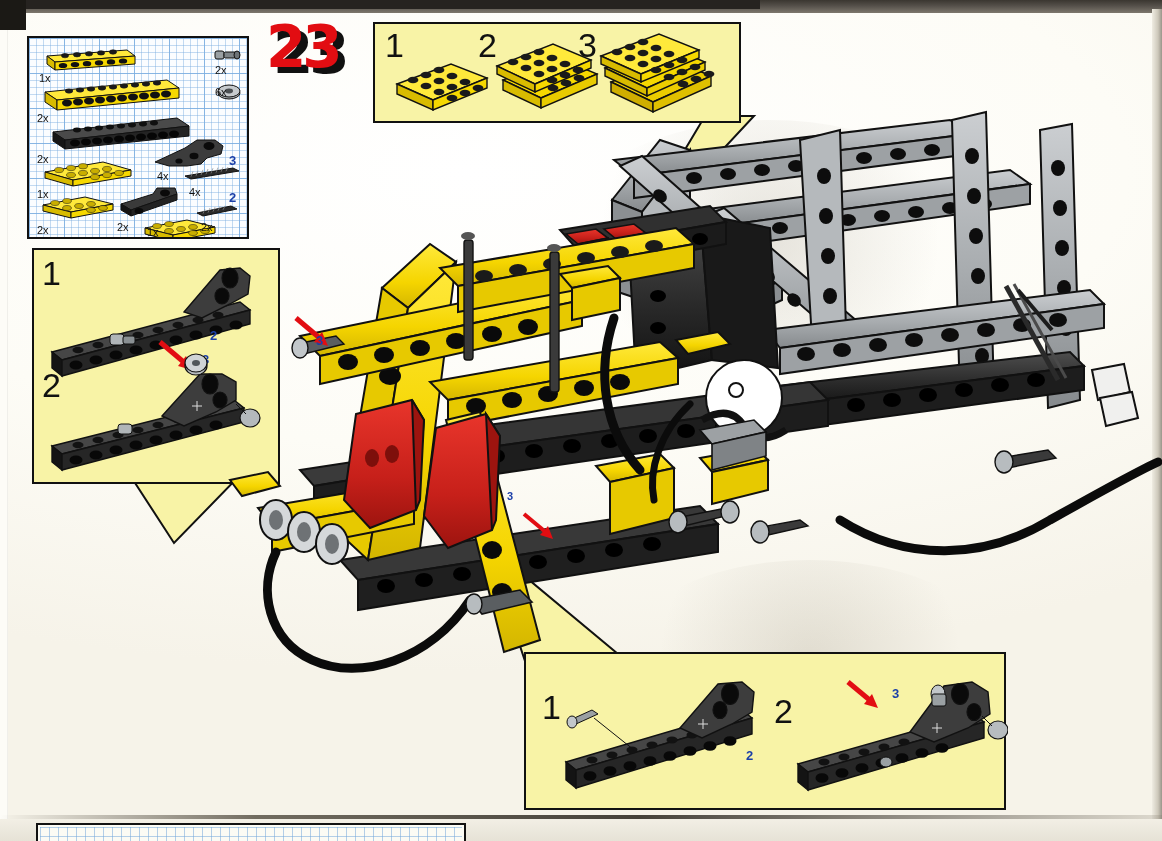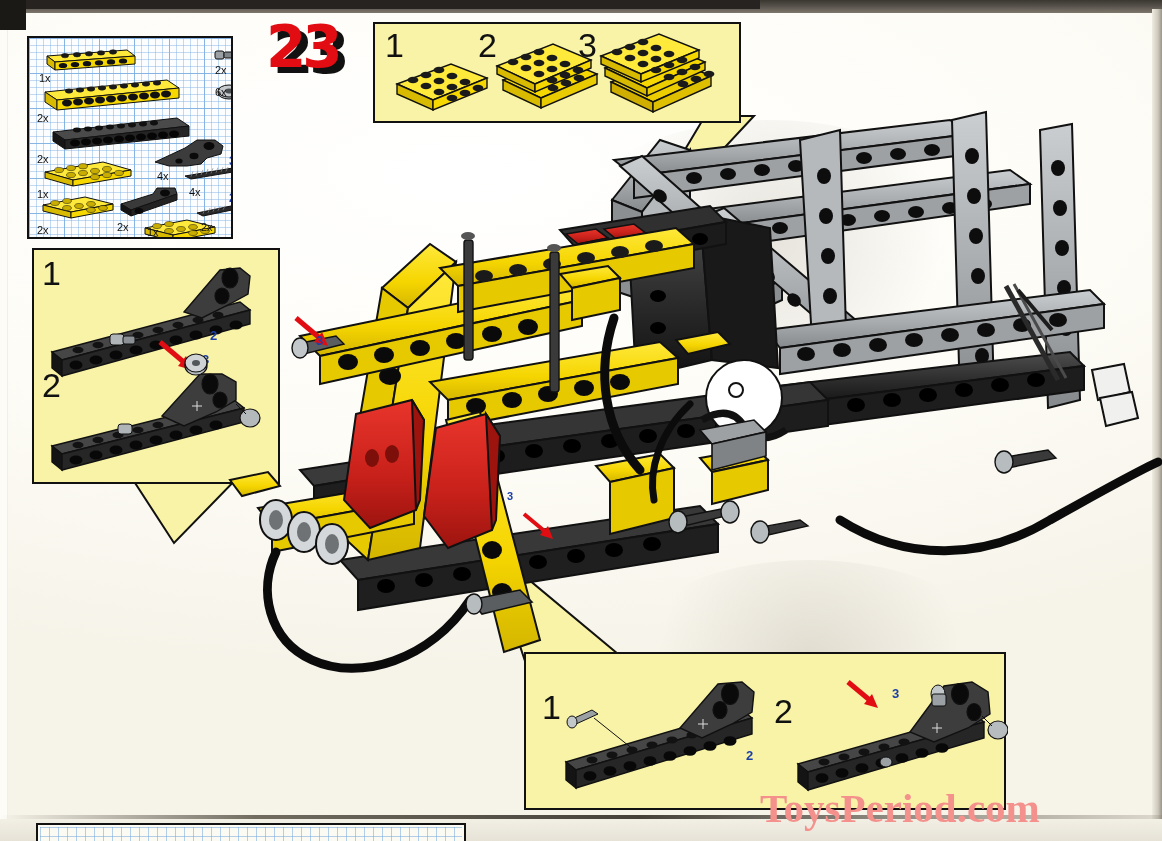--- a/index.html
+++ b/index.html
@@ -55,21 +55,21 @@
       linear-gradient(to bottom, rgba(120,170,220,.55) 1px, transparent 1px);
     background-size: 9px 9px;
   }
   .top-left-corner-dark {
     position: absolute; left: 0; top: 0; width: 26px; height: 30px;
     background: #1b1915;
   }
 
   
   .parts-box {
-    position: absolute; left: 27px; top: 36px; width: 206px; height: 203px;
+    position: absolute; left: 27px; top: 36px; width: 222px; height: 203px;
     border: 2px solid #111;
     background: #fbfdff;
     overflow: hidden;
   }
   .parts-grid {
     position: absolute; inset: 0;
     background-image:
       linear-gradient(to right, rgba(125,175,225,.45) 1px, transparent 1px),
       linear-gradient(to bottom, rgba(125,175,225,.45) 1px, transparent 1px),
       linear-gradient(to right, rgba(125,175,225,.85) 1px, transparent 1px),
@@ -981,15 +981,14 @@
     </g>
     <g>
       <line x1="524" y1="514" x2="548" y2="534" stroke="#e20d12" stroke-width="4"></line>
       <polygon points="553,539 540,535 548,526" fill="#e20d12"></polygon>
     </g>
   </svg>
 
   <div class="marker-num" style="left:316px;top:333px;">3</div>
   <div class="marker-num small" style="left:507px;top:490px;">3</div>
 
-  <div class="watermark">ToysPeriod.com</div>
 
 </div>
 
 </body></html>

